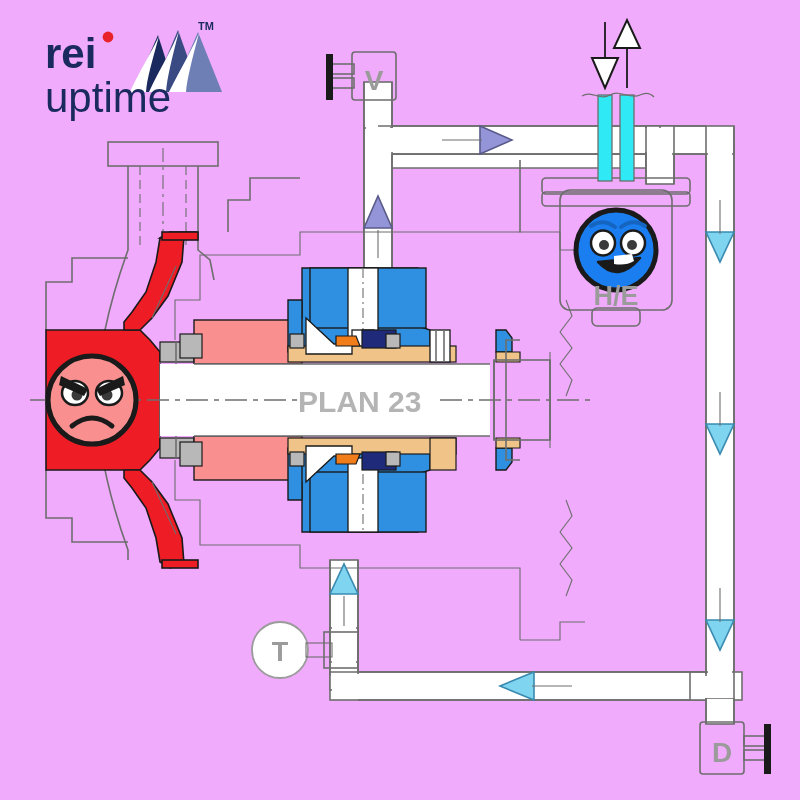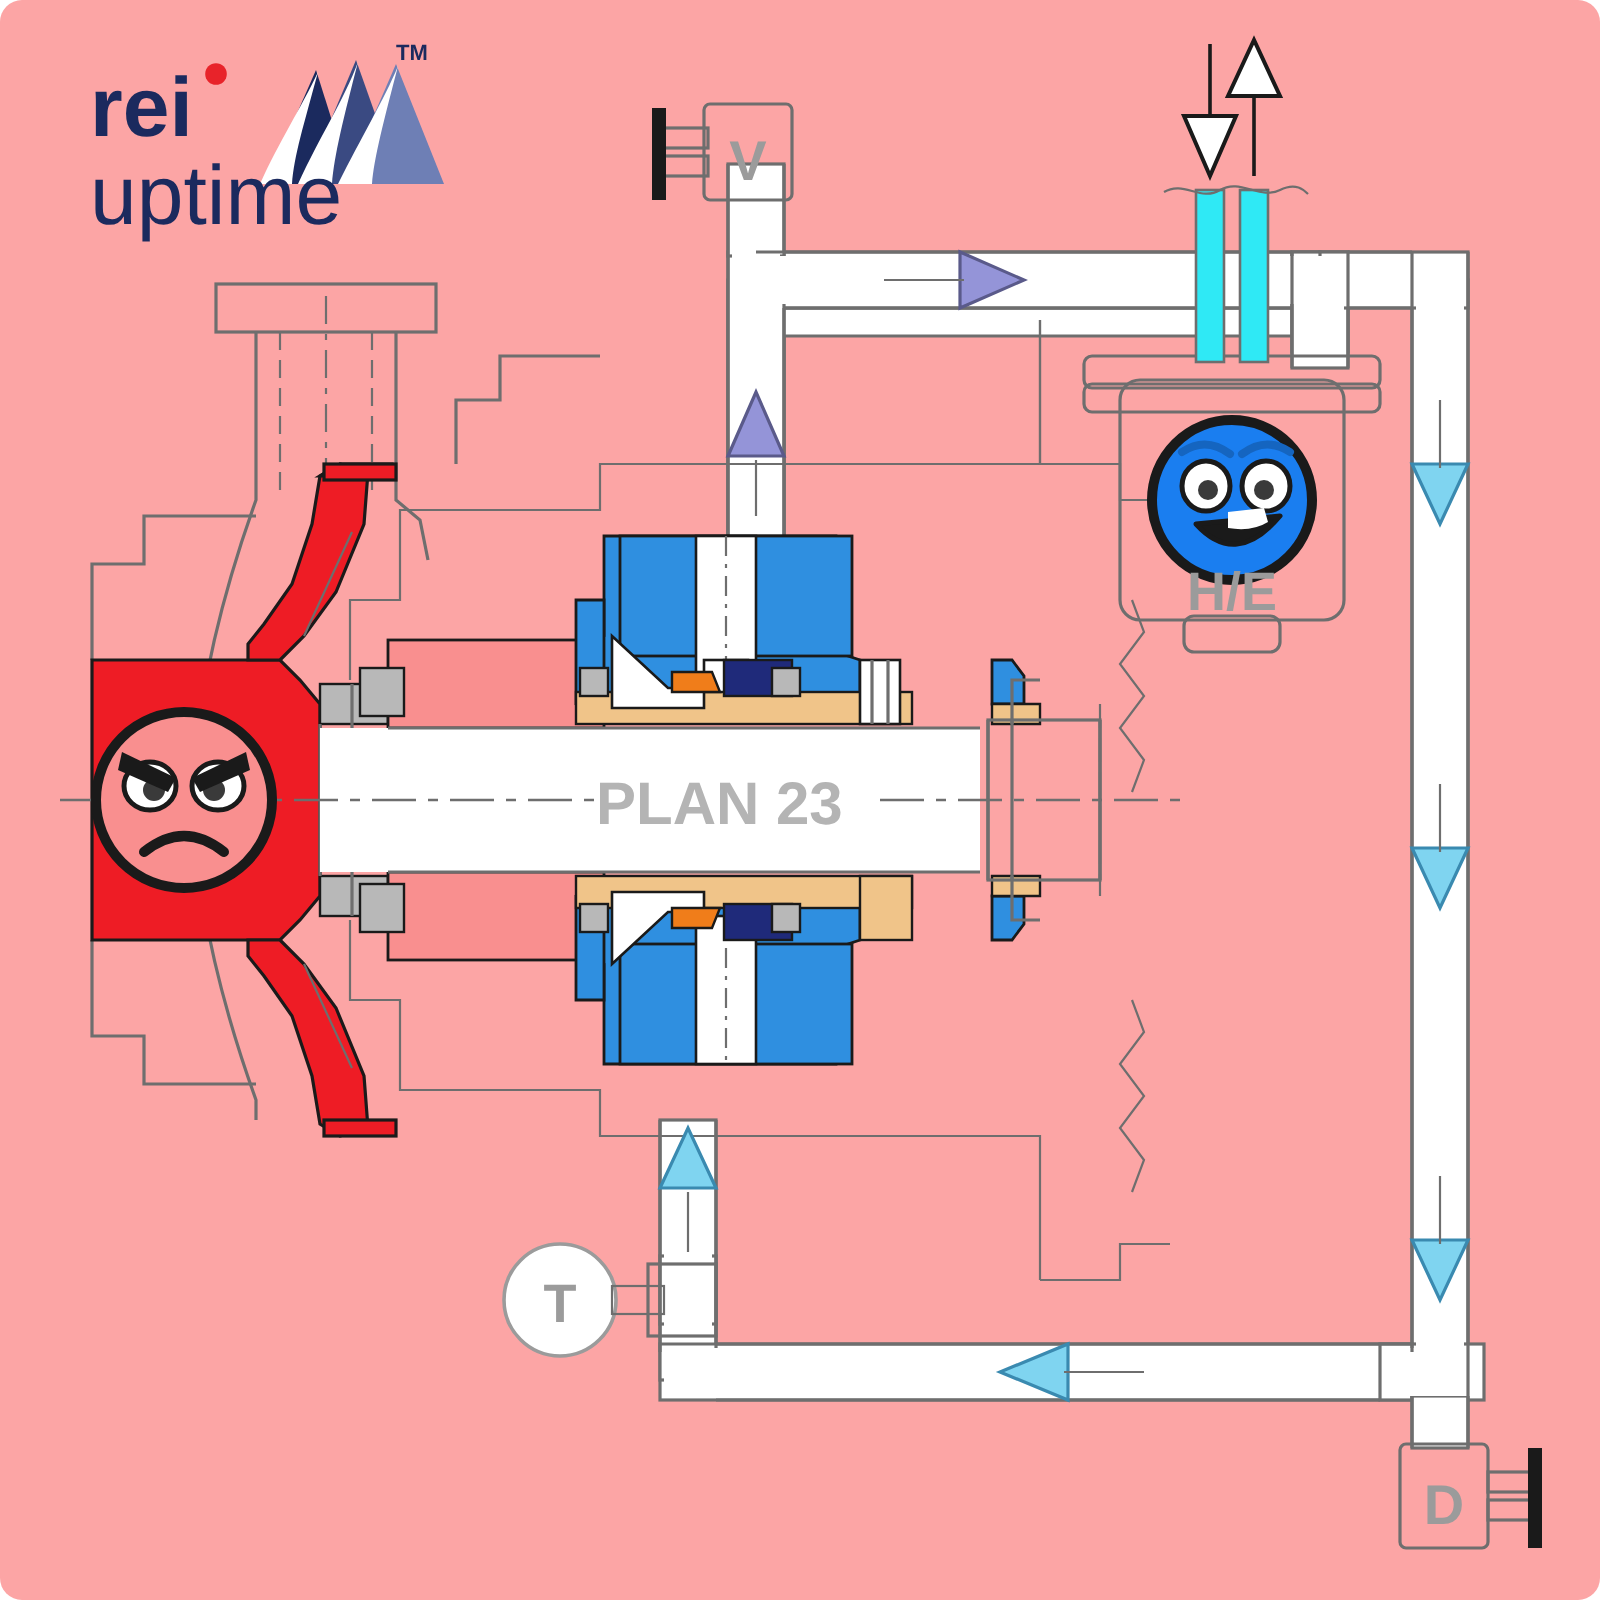--- a/index.html
+++ b/index.html
@@ -7,23 +7,22 @@
     padding: 0;
     background: #ffffff;
   }
   body {
     font-family: "Liberation Sans", sans-serif;
   }
   #stage {
     position: relative;
     width: 800px;
     height: 800px;
-    background: #fca5a5;
+    background: #f0abfc;
     overflow: hidden;
-    border-radius: 11px;
   }
   #diagram {
     position: absolute;
     left: 0;
     top: 0;
     width: 800px;
     height: 800px;
   }
 </style>
 </head>

